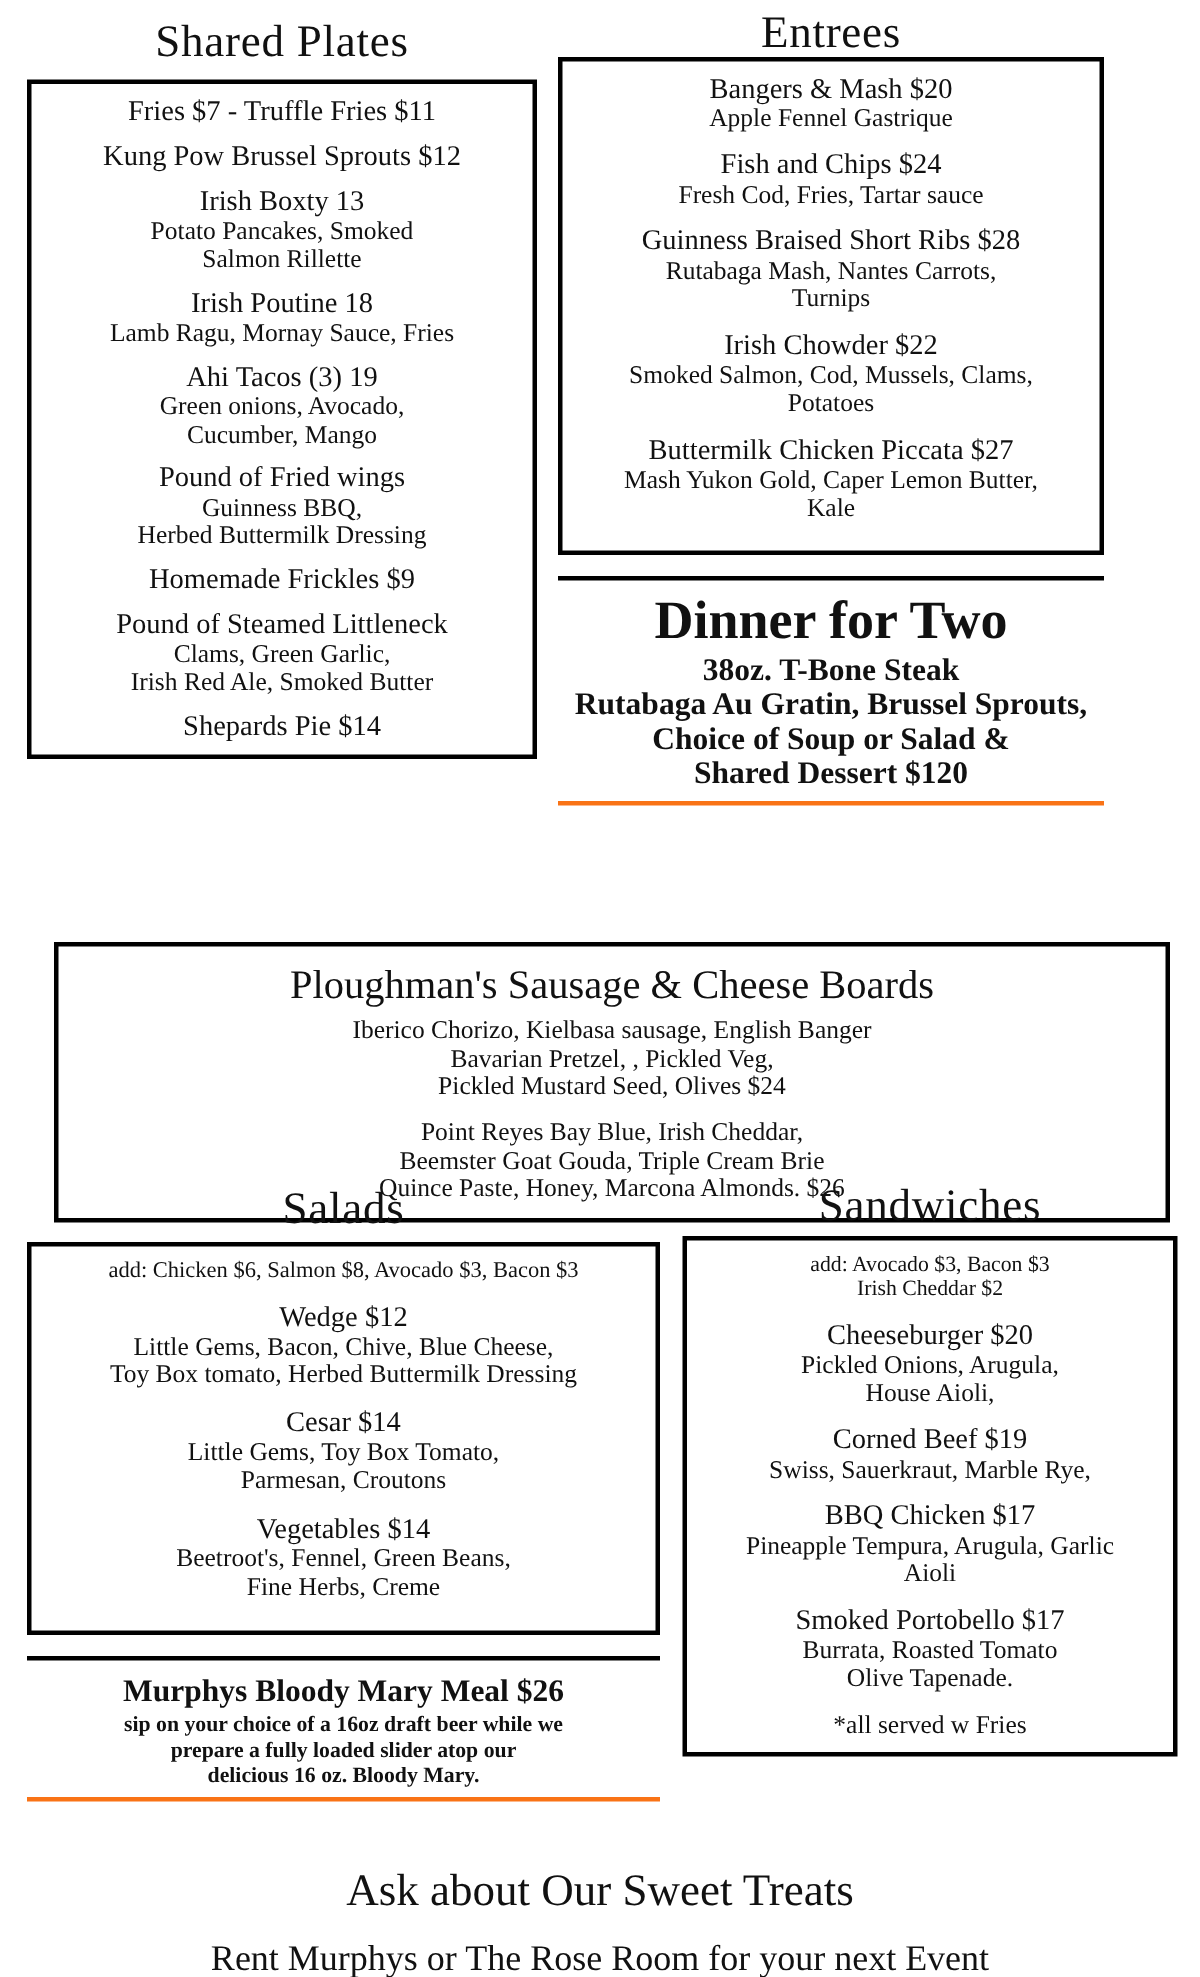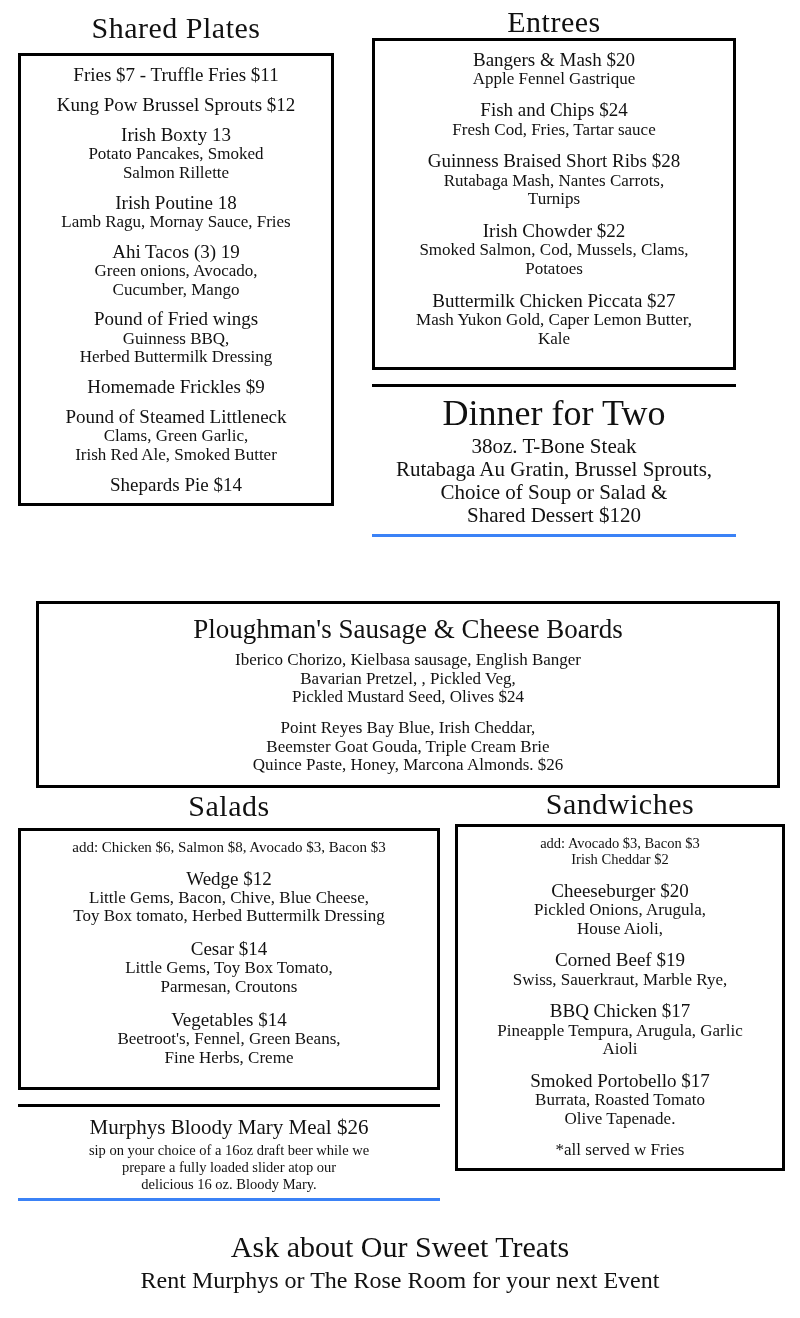--- a/index.html
+++ b/index.html
@@ -29,23 +29,24 @@
     line-height: 1.05;
     margin: 0;
   }
   .box {
     border: 3px solid #000;
     box-sizing: border-box;
     padding: 8px 10px;
   }
   .rule-box {
     border-top: 3px solid #000;
-    border-bottom: 3px solid #3b82f6;
+    border-bottom: 3px solid #f97316;
     box-sizing: border-box;
     padding: 6px 10px;
+    font-weight: bold;
   }
   .item {
     text-align: center;
     margin-bottom: 9px;
   }
   .item:last-child { margin-bottom: 0; }
   .item-name {
     font-size: 19px;
     line-height: 1.12;
   }
@@ -57,21 +58,21 @@
     font-size: 14.5px;
     text-align: center;
     line-height: 1.15;
   }
 
   
   .col-left {
     position: absolute;
     left: 18px;
     top: 12px;
-    width: 316px;
+    width: 340px;
   }
   .col-right {
     position: absolute;
     left: 372px;
     top: 6px;
     width: 364px;
   }
 
   #shared-box { margin-top: 9px; }
   #shared-box .item-name { font-size: 19px; }
@@ -87,21 +88,21 @@
     text-align: center;
     line-height: 1.05;
     margin: 2px 0 2px 0;
   }
   #dinner-wrap .item-desc { font-size: 21px; }
 
   
   #ploughman-box {
     position: absolute;
     left: 36px;
-    top: 601px;
+    top: 628px;
     width: 744px;
   }
   #ploughman-title {
     font-size: 27px;
     text-align: center;
     margin: 2px 0 6px 0;
   }
   #ploughman-box .item-desc { font-size: 17px; }
   #ploughman-box .group { margin-bottom: 12px; }
   #ploughman-box .group:last-child { margin-bottom: 2px; }
@@ -154,21 +155,21 @@
   #footer {
     position: absolute;
     left: 0;
     top: 1228px;
     width: 800px;
     text-align: center;
   }
   #footer-title {
     font-size: 30px;
     line-height: 1.1;
-    margin: 2px;
+    margin: 16px;
   }
   #footer-sub {
     font-size: 24px;
     line-height: 1.1;
     margin: 4px 0 0 0;
   }
 </style>
 </head>
 <body>
 

